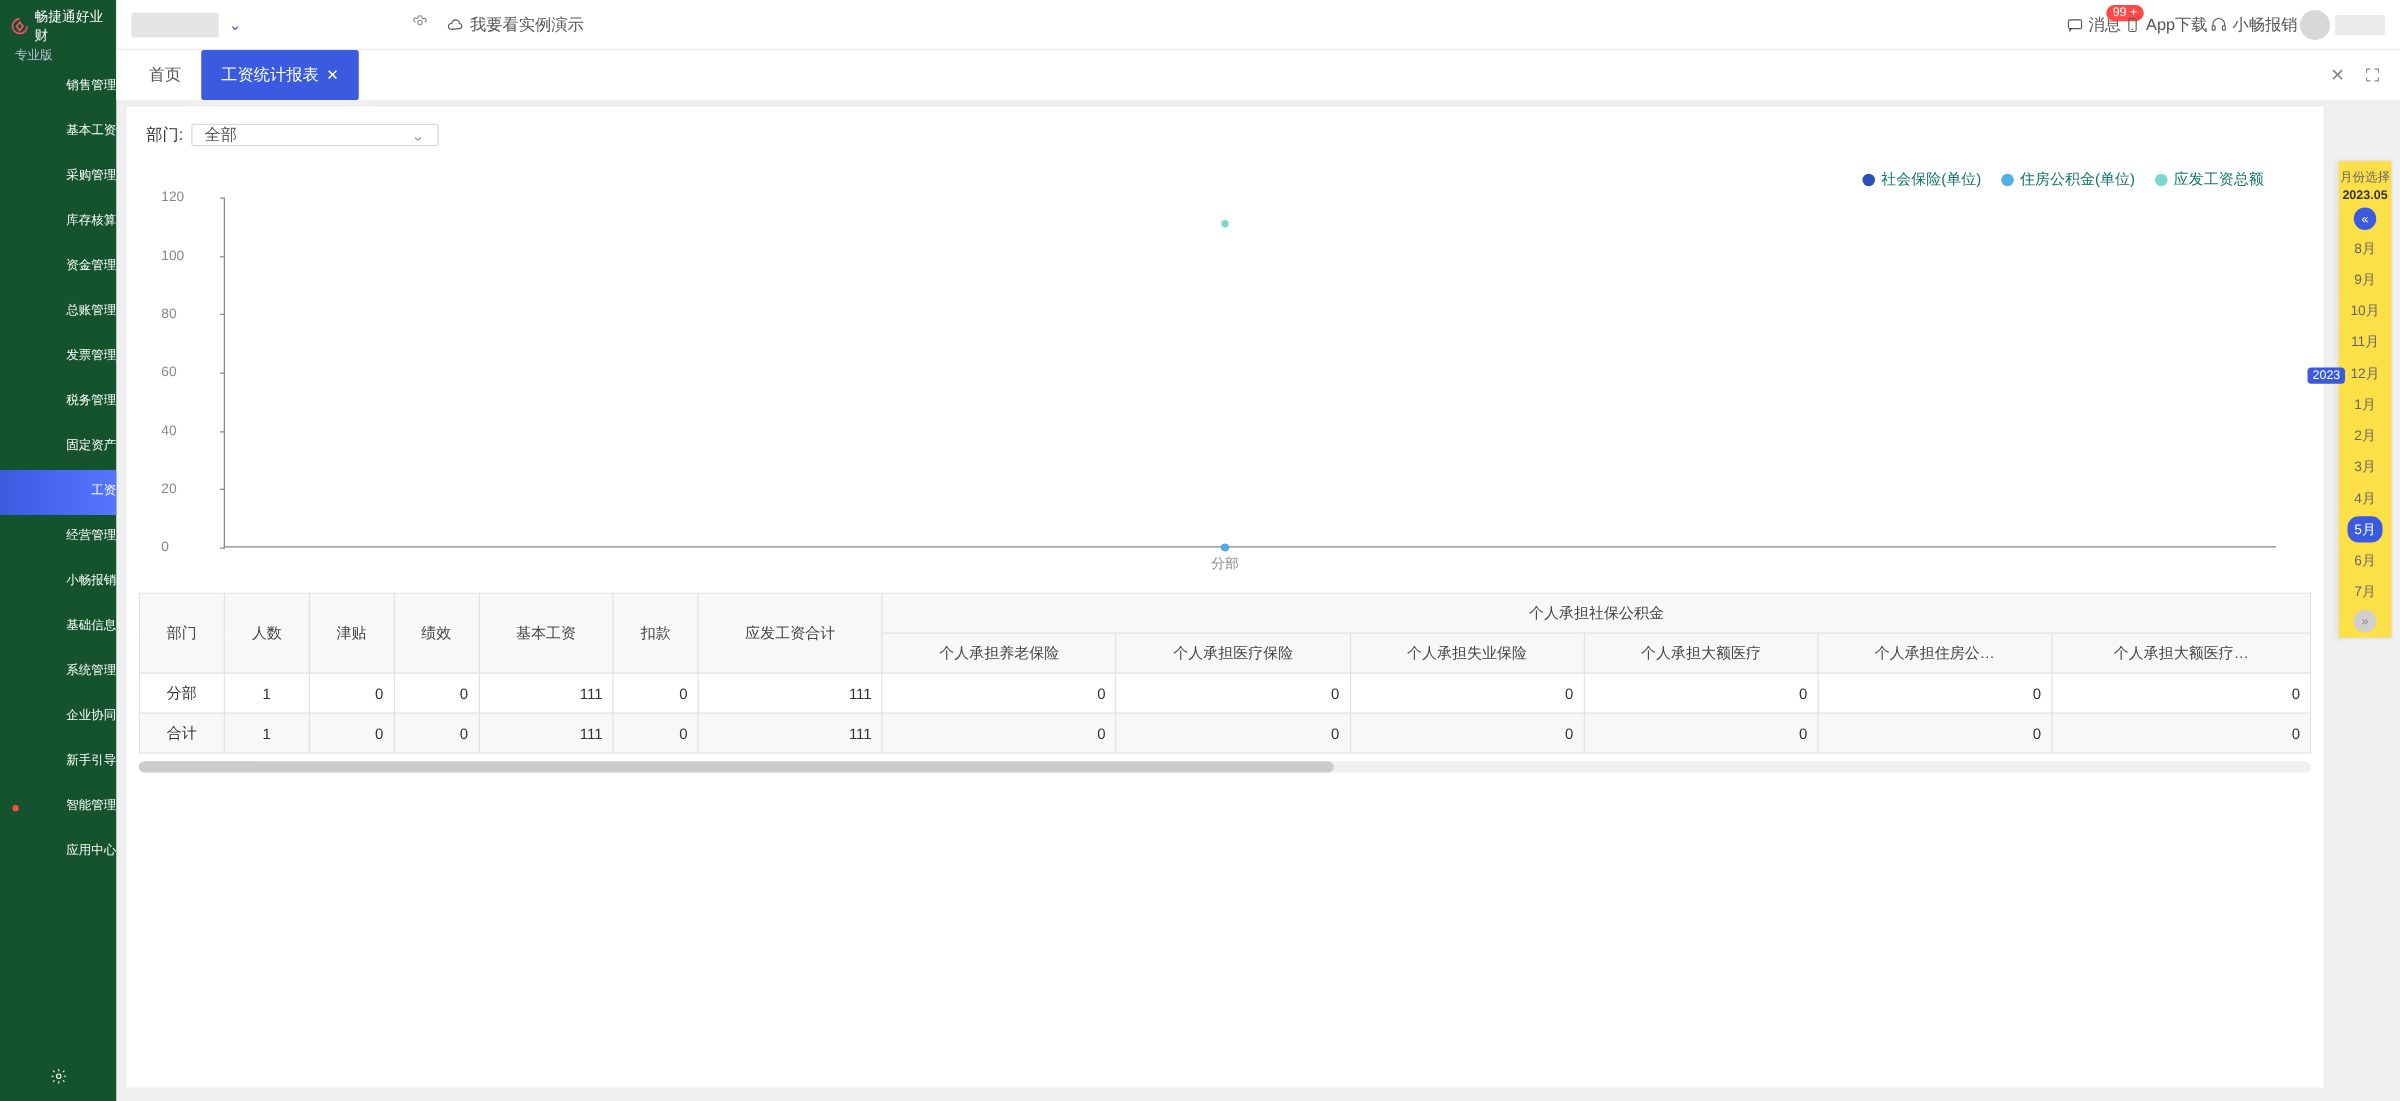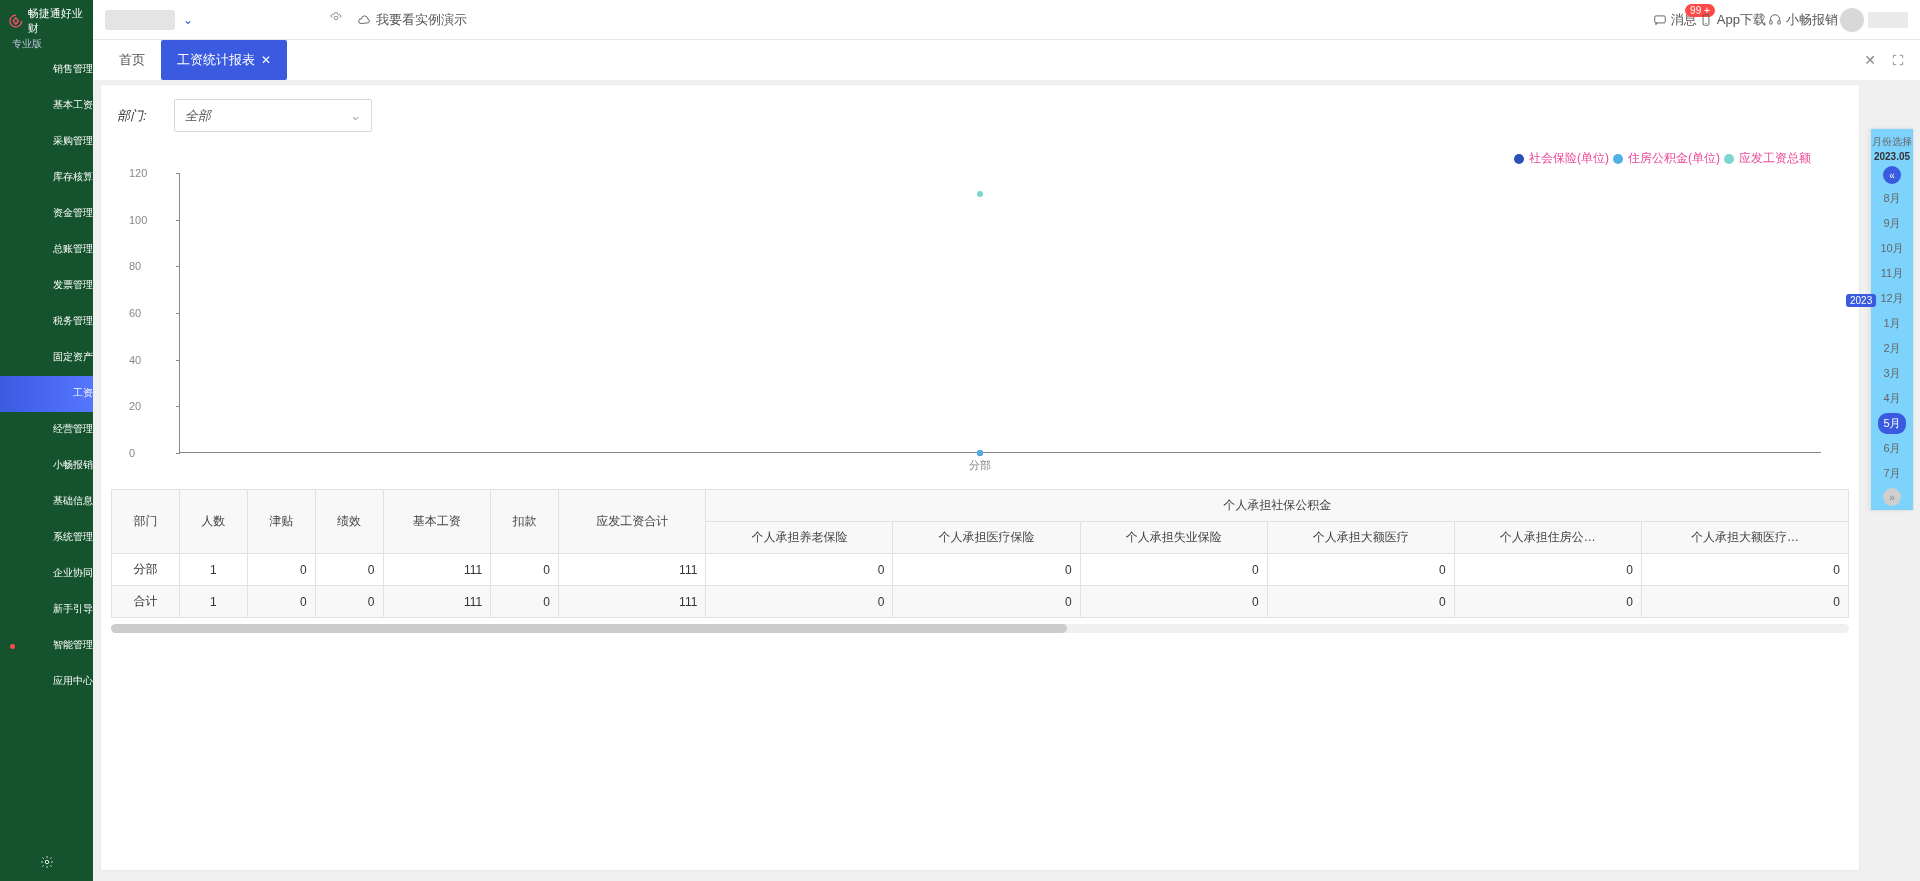--- a/index.html
+++ b/index.html
@@ -40,26 +40,26 @@
 .ts-btn { width:24px; height:24px; display:flex; align-items:center; justify-content:center; color:#888; font-size:14px; }
 
 
 .panel { position:absolute; left:100px; right:60px; top:84px; bottom:10px; background:#fff; border:1px solid #eaeaea; border-radius:2px; }
 .subtabs { height:42px; display:flex; align-items:center; border-bottom:1px solid #eee; padding:0 10px; }
 .subtab { padding:0 16px; height:42px; line-height:42px; font-size:13px; color:#555; border-bottom:2px solid transparent; }
 .subtab.active { color:#3a5ae0; border-bottom-color:#3a5ae0; }
 .subtabs-right { margin-left:auto; display:flex; gap:14px; font-size:13px; color:#555; }
 .st-btn { display:flex; align-items:center; gap:4px; }
 
-.filter-row { padding:14px 16px; display:flex; align-items:center; gap:27px; font-size:13px;font-style:italic; }
-.dept-sel { width:198px; height:33px; border:1px solid #d8d8d8; border-radius:2px; display:flex; align-items:center; justify-content:space-between; padding:0 10px; font-size:13px; color:#555; }
+.filter-row { padding:14px 16px; display:flex; align-items:center; gap:6px; font-size:13px; }
+.dept-sel { width:198px; height:18px; border:1px solid #d8d8d8; border-radius:2px; display:flex; align-items:center; justify-content:space-between; padding:0 10px; font-size:13px; color:#555; }
 
 
 .chart-wrap { padding:0 18px; }
-.legend { display:flex; justify-content:flex-end; gap:4px; font-size:12px; color:#ec4899; padding:4px 30px 6px; }
+.legend { display:flex; justify-content:flex-end; gap:16px; font-size:12px; color:#0f766e; padding:4px 30px 6px; }
 .leg { display:flex; align-items:center; gap:5px; }
 .leg .sw { width:10px; height:10px; border-radius:50%; }
 .chart { position:relative; height:300px; margin:0 10px; }
 .y-tick { position:absolute; left:0; font-size:11px; color:#888; transform:translateY(-50%); text-align:left; width:40px; }
 .axis-x { position:absolute; left:50px; right:10px; height:1px; background:#888; }
 .axis-y { position:absolute; left:50px; top:0; bottom:20px; width:1px; background:#888; }
 .y-tick-mark { position:absolute; left:47px; width:4px; height:1px; background:#888; }
 .x-cat { position:absolute; bottom:0; left:50%; transform:translateX(-50%); font-size:11px; color:#888; }
 .pt { position:absolute; width:6px; height:6px; border-radius:50%; transform:translate(-50%,-50%); }
 
@@ -68,21 +68,21 @@
 .tbl { border-collapse:collapse; width:1720px; min-width:100%; font-size:12px; }
 .tbl th,.tbl td { border:1px solid #e2e2e2; padding:7px 8px; white-space:nowrap; background:#fff; }
 .tbl th { background:#f8f8f8; font-weight:normal; color:#444; text-align:center; }
 .tbl td { text-align:right; }
 .tbl td:first-child { text-align:center; }
 .tbl tr.total td { background:#f8f8f8; }
 .hscroll { margin:6px 10px; height:9px; background:#f0f0f0; border-radius:5px; position:relative; }
 .hscroll .thumb { position:absolute; left:0; width:55%; height:9px; background:#ccc; border-radius:5px; }
 
 
-.month-sel { position:absolute; right:6px; top:128px; width:44px; background:#7dd3fc; border:1px solid #e2e2e2; border-radius:2px; padding:4px 0; box-shadow:-2px 0 4px rgba(0,0,0,.05); }
+.month-sel { position:absolute; right:6px; top:128px; width:44px; background:#fde047; border:1px solid #e2e2e2; border-radius:2px; padding:4px 0; box-shadow:-2px 0 4px rgba(0,0,0,.05); }
 .ms-head { font-size:10px; text-align:center; color:#666; padding:2px 0; }
 .ms-cur { font-size:10px; text-align:center; color:#333; font-weight:bold; padding-bottom:4px; }
 .ms-scroll { display:flex; flex-direction:column; align-items:center; gap:4px; }
 .ms-up,.ms-down { width:18px; height:18px; background:#3a5ae0; border-radius:50%; color:#fff; display:flex; align-items:center; justify-content:center; font-size:10px; }
 .ms-down { background:#cfcfcf; color:#888; }
 .ms-item { font-size:11px; color:#666; padding:3px 0; width:28px; text-align:center; border-radius:9px; }
 .ms-item.sel { background:#3a5ae0; color:#fff; }
 .ms-year { position:absolute; left:-25px; top:165px; background:#3a5ae0; color:#fff; font-size:10px; padding:1px 4px; border-radius:3px; }
 
 

